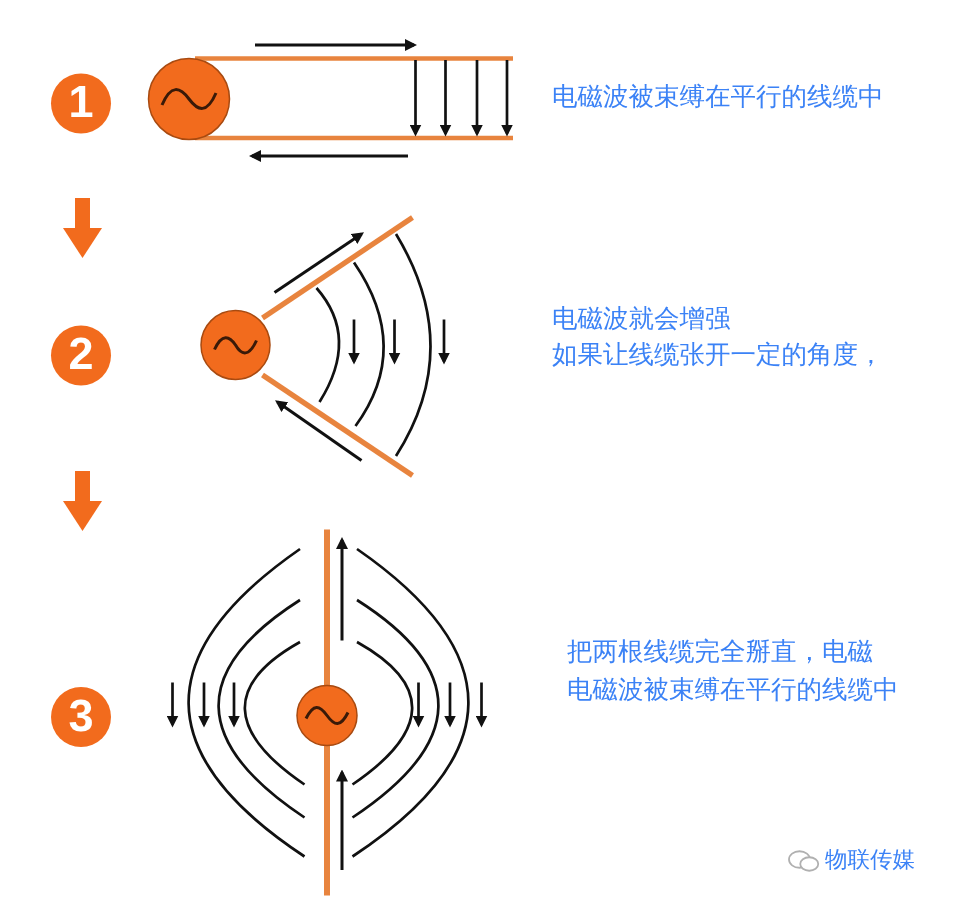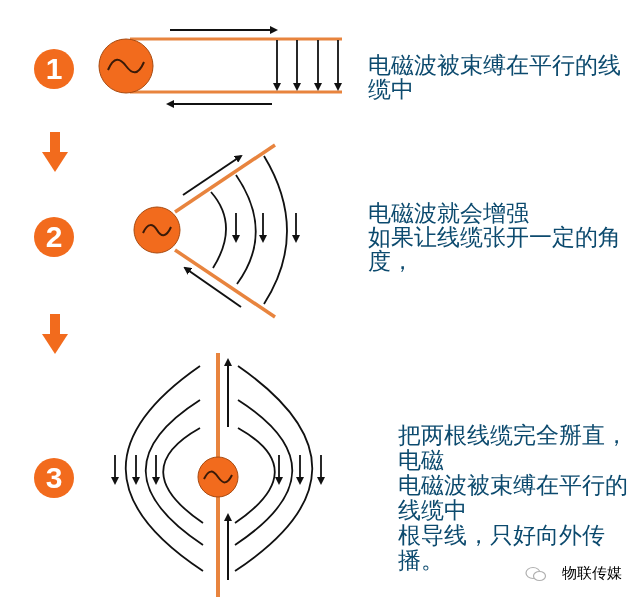--- a/index.html
+++ b/index.html
@@ -2,25 +2,25 @@
 <html><head>
   <meta charset="utf-8">
   <style>
     html, body { margin: 0; padding: 0; background: #ffffff; }
     body { width: 640px; height: 605px; position: relative; overflow: hidden;
            font-family: "DejaVu Sans", sans-serif; }
     .num-badge { position: absolute; width: 40px; height: 40px; border-radius: 50%;
                  background: #f26b1d; color: #ffffff; font-weight: bold; font-size: 30px;
                  line-height: 40px; text-align: center; font-family: "Liberation Sans", sans-serif; }
     .step-arrow { position: absolute; }
-    .caption { position: absolute; color: #0c4a6e; font-size: 23px; line-height: 24px;
+    .caption { position: absolute; color: #3b82f6; font-size: 17px; line-height: 24px;
                font-family: "DejaVu Sans", sans-serif; }
     .diagram { position: absolute; left: 0; top: 0; }
-    .watermark { position: absolute; left: 525px; top: 564px; color: #000000; font-size: 15px;
-                 display: flex; align-items: center; gap: 15px; }
+    .watermark { position: absolute; left: 525px; top: 564px; color: #3b82f6; font-size: 15px;
+                 display: flex; align-items: center; gap: 3px; }
   </style>
 </head>
 <body>
 
 <div class="num-badge" style="left:34px; top:49px;">1</div>
 <div class="num-badge" style="left:34px; top:217px;">2</div>
 <div class="num-badge" style="left:34px; top:458px;">3</div>
 
 <svg class="step-arrow" style="left:40px; top:132px;" width="30" height="42" viewBox="0 0 30 42">
   <rect x="10" y="0" width="10" height="22" fill="#f26b1d"></rect>
@@ -90,24 +90,23 @@
   </g>
 </svg>
 
 <div class="caption" style="left:368px; top:53px;">
   <div>电磁波被束缚在平行的线缆中</div>
 </div>
 <div class="caption" style="left:368px; top:201px;">
   <div>电磁波就会增强</div>
   <div>如果让线缆张开一定的角度，</div>
 </div>
-<div class="caption" style="left:398px; top:423px; line-height:25px;">
+<div class="caption" style="left:378px; top:423px; line-height:25px;">
   <div>把两根线缆完全掰直，电磁</div>
   <div>电磁波被束缚在平行的线缆中</div>
-  <div>根导线，只好向外传播。</div>
 </div>
 
 <div class="watermark">
   <svg width="22" height="16" viewBox="0 0 22 16">
     <ellipse cx="8" cy="7" rx="7" ry="5.5" fill="none" stroke="#b0b0b0" stroke-width="1.2"></ellipse>
     <ellipse cx="14.5" cy="10" rx="6" ry="4.5" fill="#fff" stroke="#b0b0b0" stroke-width="1.2"></ellipse>
   </svg>
   <span>物联传媒</span>
 </div>
 

